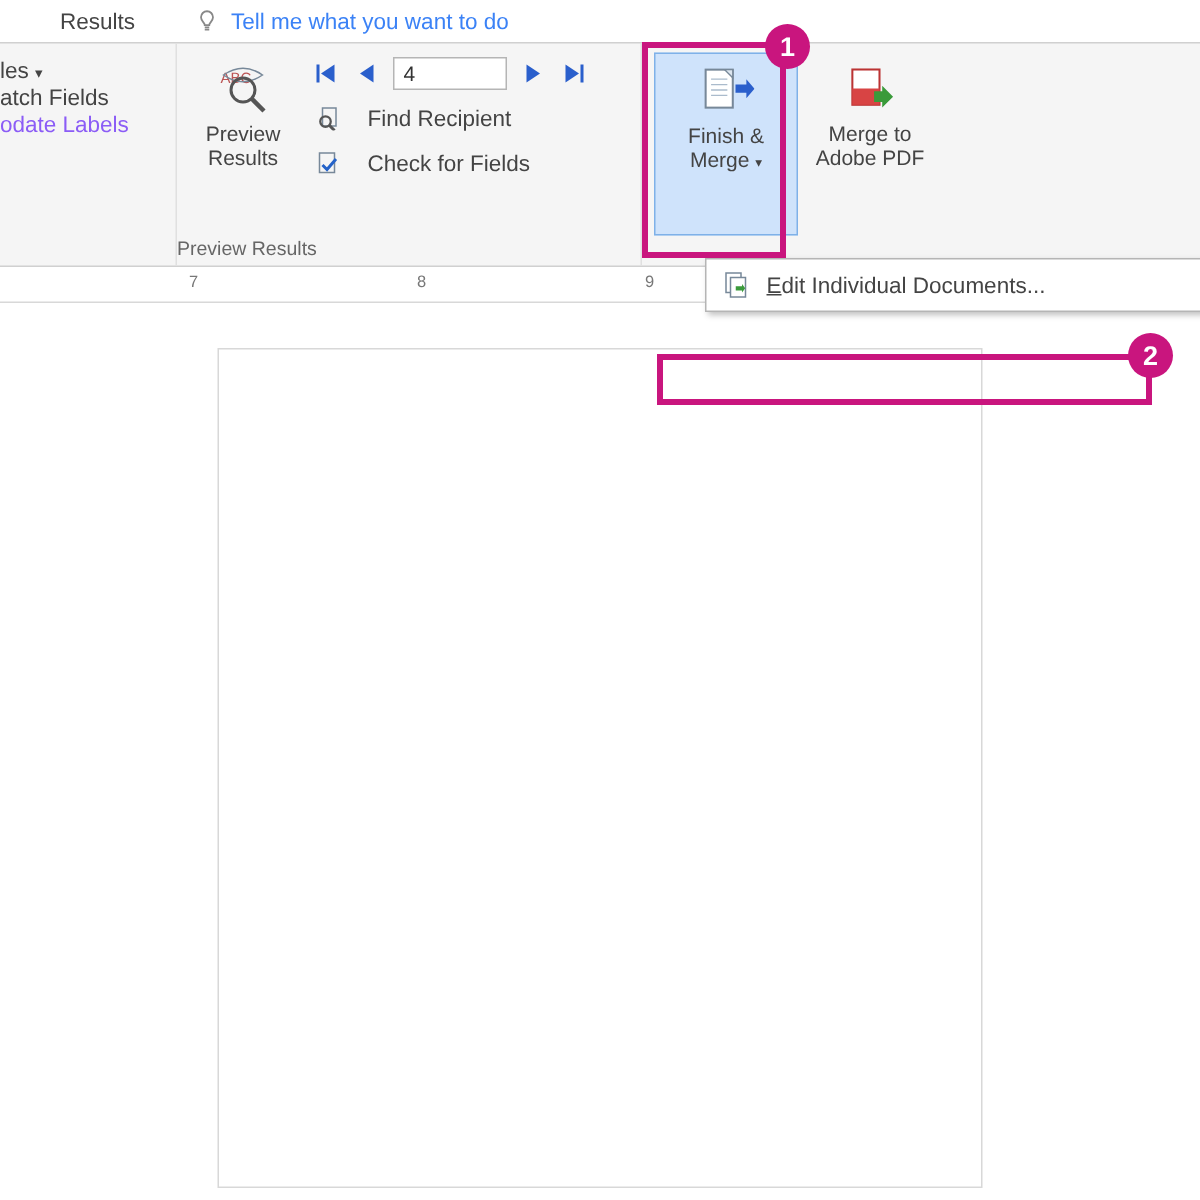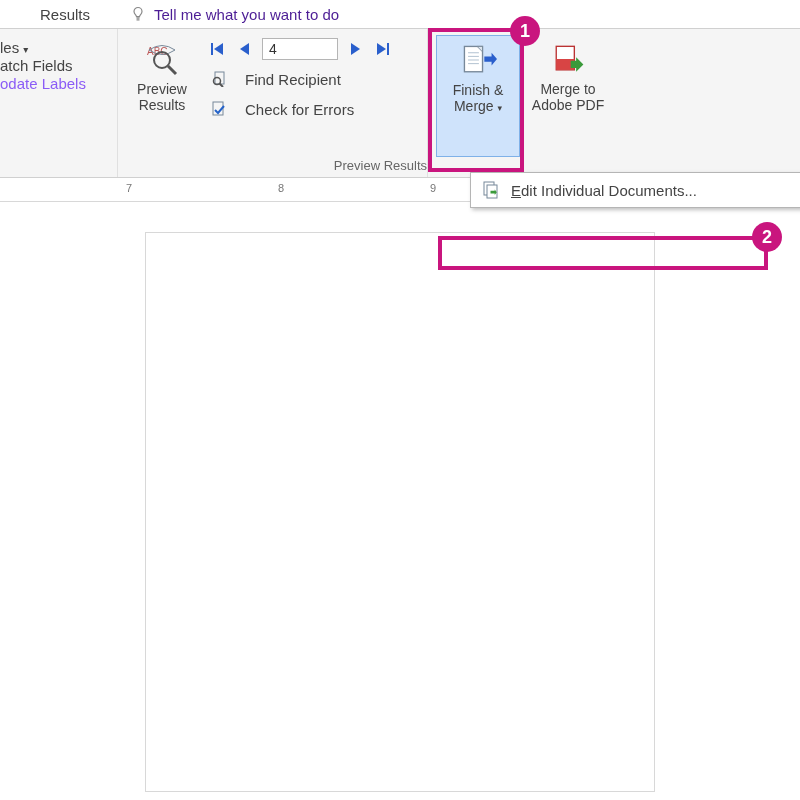--- a/index.html
+++ b/index.html
@@ -1,24 +1,24 @@
 <!DOCTYPE html>
 <html><head>
 <meta charset="utf-8">
 <style>
   * { box-sizing: border-box; margin: 0; padding: 0; font-family: "Segoe UI", Tahoma, sans-serif; }
   body { width: 800px; height: 800px; background: #fff; overflow: hidden; position: relative; }
 
   .tabbar { height: 28px; display: flex; align-items: center; gap: 40px; padding-left: 40px; font-size: 15px; color: #444; }
   .lightbulb { display: inline-block; width: 16px; height: 16px; margin-right: 8px; vertical-align: middle; }
-  .tell-me { color: #4c1d95; display: flex; }
+  .tell-me { color: #3b82f6; display: flex; }
 
   .ribbon { height: 150px; border-top: 1px solid #d0d0d0; border-bottom: 1px solid #d0d0d0; background: #f5f5f5; display: flex; position: relative; }
   .group { padding: 6px 8px 2px 8px; border-right: 1px solid #e0e0e0; display: flex; flex-direction: column; position: relative; }
-  .group-label { position: absolute; bottom: 4px; left: 0; right: 0; text-align: right; font-size: 13px; color: #666; }
+  .group-label { position: absolute; bottom: 4px; left: 0; right: 0; text-align: left; font-size: 13px; color: #666; }
   .group-body { flex: 1; display: flex; }
 
   .left-group { width: 118px; padding-left: 0; }
   .left-items { display: flex; flex-direction: column; gap: 1px; padding-top: 4px; }
   .left-item { font-size: 15px; color: #444; white-space: nowrap; overflow: hidden; }
   .muted { color: #8b5cf6; }
 
   .preview-group { width: 310px; }
   .big-btn { display: flex; flex-direction: column; align-items: center; justify-content: flex-start; padding: 6px 8px 2px 8px; width: 72px; height: 122px; text-align: center; font-size: 14px; color: #444; line-height: 1.15; }
   .big-icon { width: 38px; height: 36px; margin-bottom: 4px; display: flex; align-items: center; justify-content: center; }
@@ -133,30 +133,30 @@
           <span>Find Recipient</span>
         </div>
 
         <div class="small-cmd">
           <span class="small-ic">
             <svg width="16" height="16" viewBox="0 0 16 16">
                 <rect x="2" y="1" width="10" height="13" fill="none" stroke="#789" stroke-width="1"></rect>
                 <path d="M4 9 l3 3 l6 -7" fill="none" stroke="#2563c9" stroke-width="2"></path>
               </svg>
           </span>
-          <span>Check for Errors</span>
+          <span>Check for Fields</span>
         </div>
       </div>
     </div>
     <div class="group-label">Preview Results</div>
   </div>
 
   <div class="group finish-group">
     <div class="group-body fin-row">
-      <div class="big-btn finish-btn" style="width:84px;">
+      <div class="big-btn finish-btn" style="width:96px;">
         <div class="big-icon">
           <svg width="42" height="36" viewBox="0 0 42 36">
             <rect x="6" y="3" width="20" height="28" fill="#fff" stroke="#789" stroke-width="1.5"></rect>
             <polygon points="20,3 26,3 26,9" fill="#dde6ef" stroke="#789" stroke-width="1"></polygon>
             <line x1="10" y1="10" x2="22" y2="10" stroke="#aabbcc" stroke-width="1"></line>
             <line x1="10" y1="14" x2="22" y2="14" stroke="#aabbcc" stroke-width="1"></line>
             <line x1="10" y1="18" x2="22" y2="18" stroke="#aabbcc" stroke-width="1"></line>
             <line x1="10" y1="22" x2="22" y2="22" stroke="#aabbcc" stroke-width="1"></line>
             <polygon points="28,14 36,14 36,10 42,17 36,24 36,20 28,20" fill="#2a5fcc"></polygon>
           </svg>

